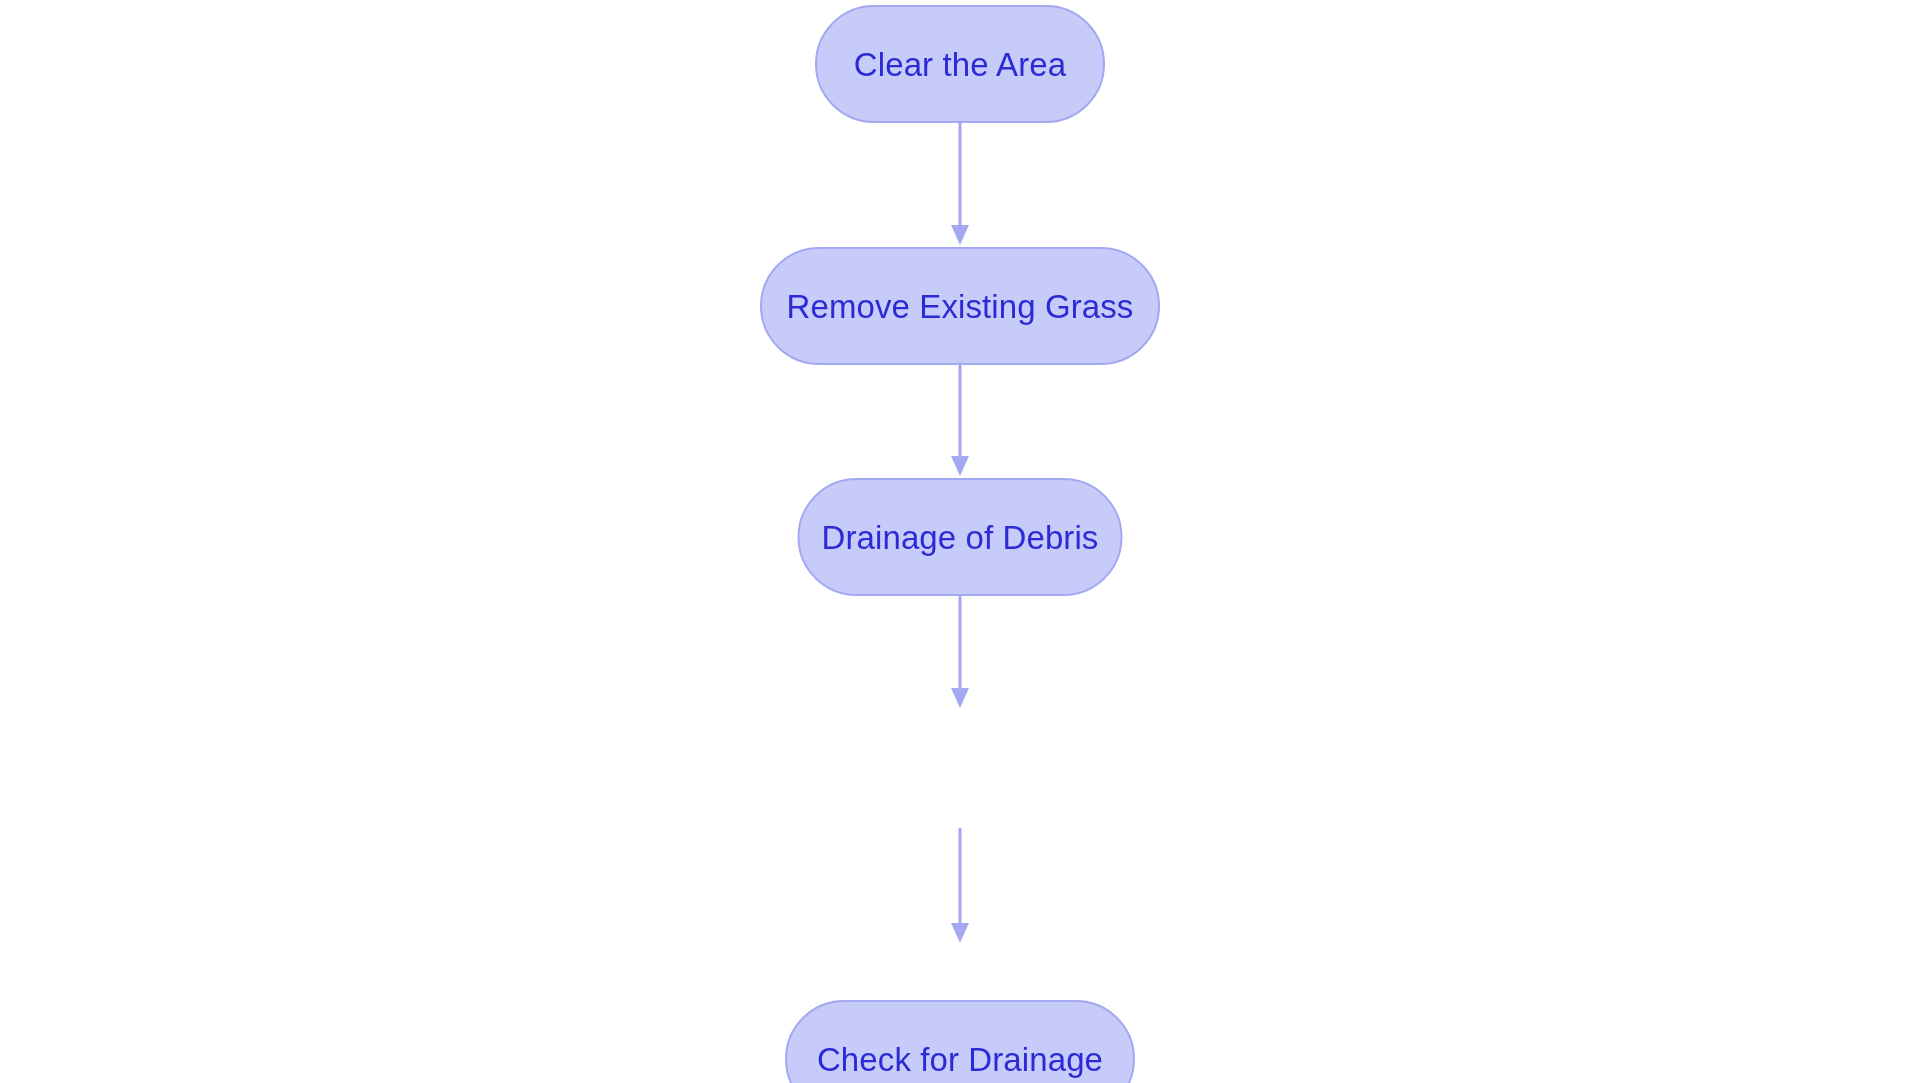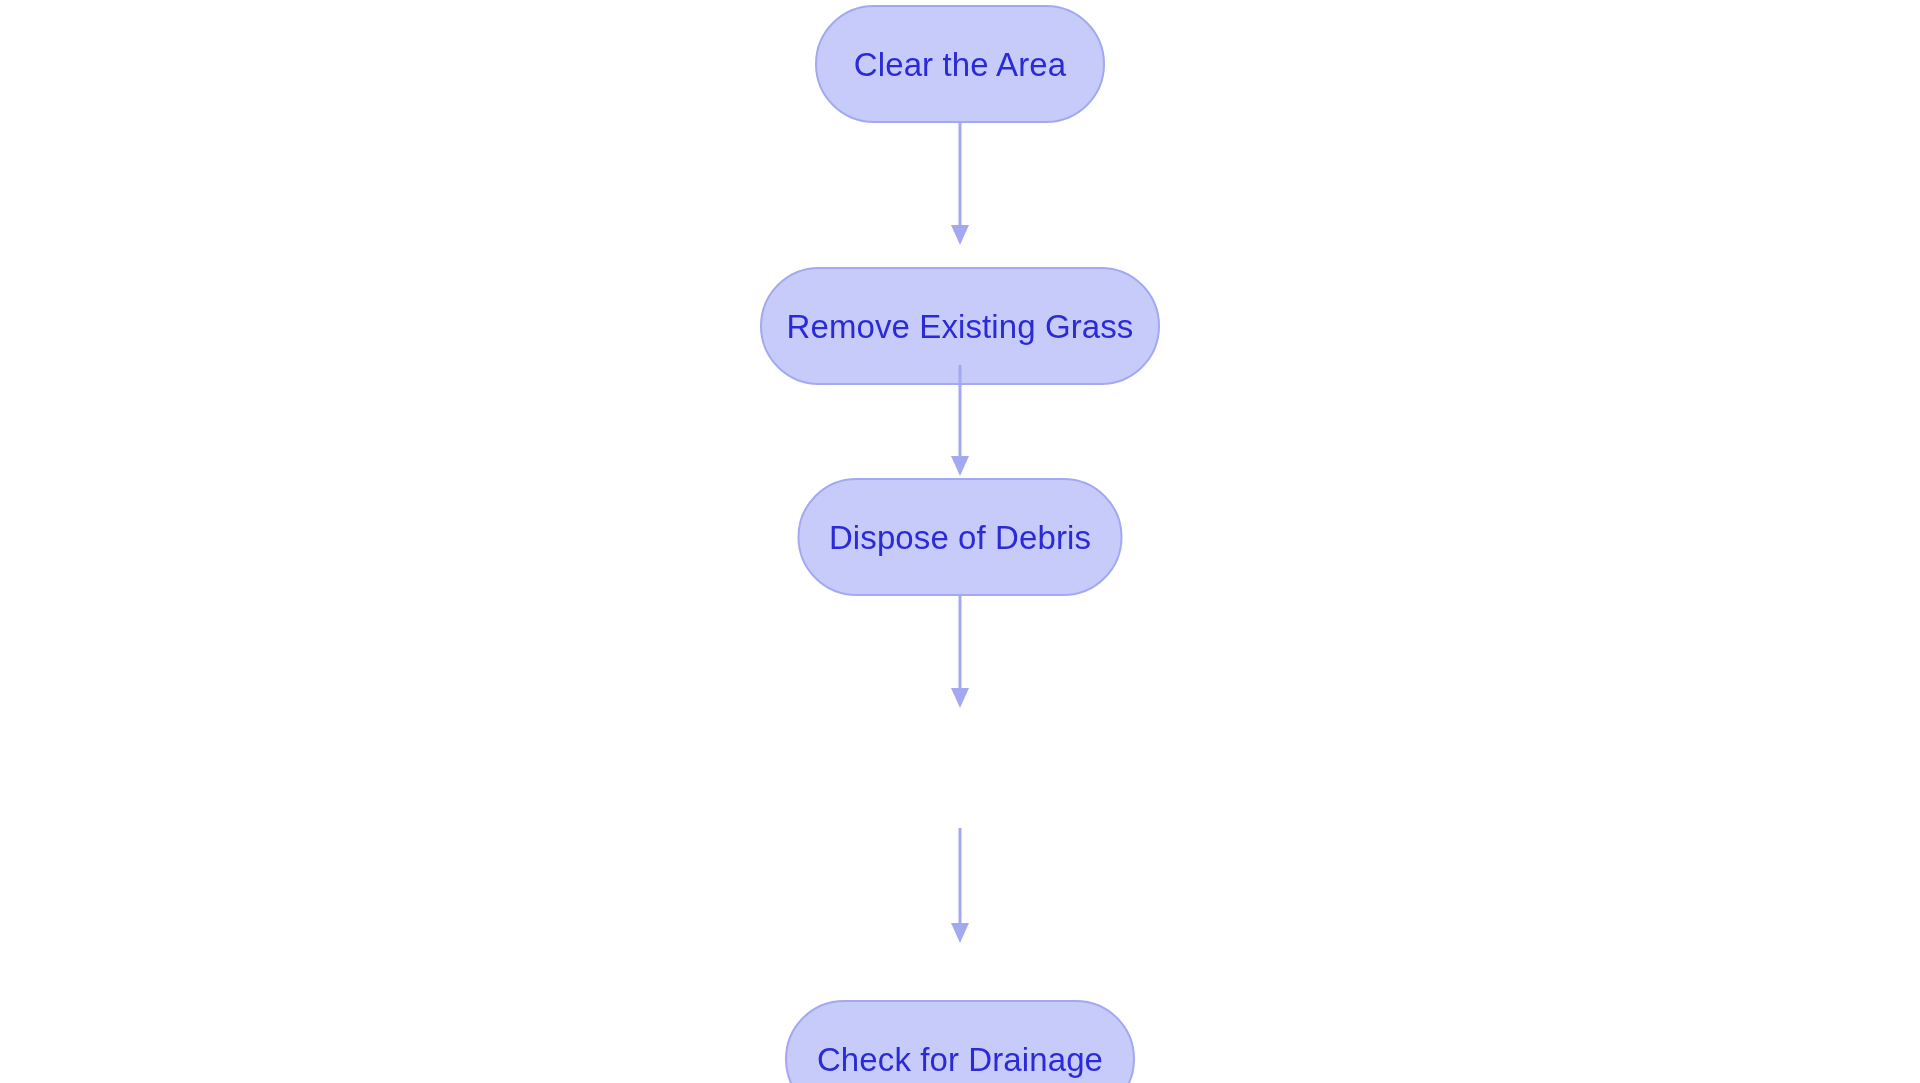--- a/index.html
+++ b/index.html
@@ -40,21 +40,21 @@
     font-family: "Liberation Sans", sans-serif;
     font-size: 33px;
     font-weight: 400;
     line-height: 1;
     letter-spacing: 0.1px;
     white-space: nowrap;
   }
 
   
   .node-0 { width: 290px; top: 5px;   }
-  .node-1 { width: 400px; top: 247px; margin-top: 20px; }
+  .node-1 { width: 400px; top: 247px; }
   .node-2 { width: 325px; top: 478px; }
   .node-3 { width: 325px; top: 710px; }
   .node-4 { width: 350px; top: 992px; margin-top: 8px; }
 
   .connector {
     position: absolute;
     left: 50%;
     transform: translateX(-50%);
     width: 24px;
   }
@@ -89,21 +89,21 @@
   </div>
 
   <div class="connector conn-1">
     <svg width="24" height="113" viewBox="0 0 24 113" xmlns="http://www.w3.org/2000/svg">
       <line x1="12" y1="0" x2="12" y2="93" stroke="#a3a9f0" stroke-width="3"></line>
       <polygon points="3,91 21,91 12,111" fill="#a3a9f0"></polygon>
     </svg>
   </div>
 
   <div class="node node-2">
-    <span class="node-label">Dispose of Debris</span>
+    <span class="node-label">Drainage of Debris</span>
   </div>
 
   <div class="connector conn-2">
     <svg width="24" height="114" viewBox="0 0 24 114" xmlns="http://www.w3.org/2000/svg">
       <line x1="12" y1="0" x2="12" y2="94" stroke="#a3a9f0" stroke-width="3"></line>
       <polygon points="3,92 21,92 12,112" fill="#a3a9f0"></polygon>
     </svg>
   </div>
 
 

